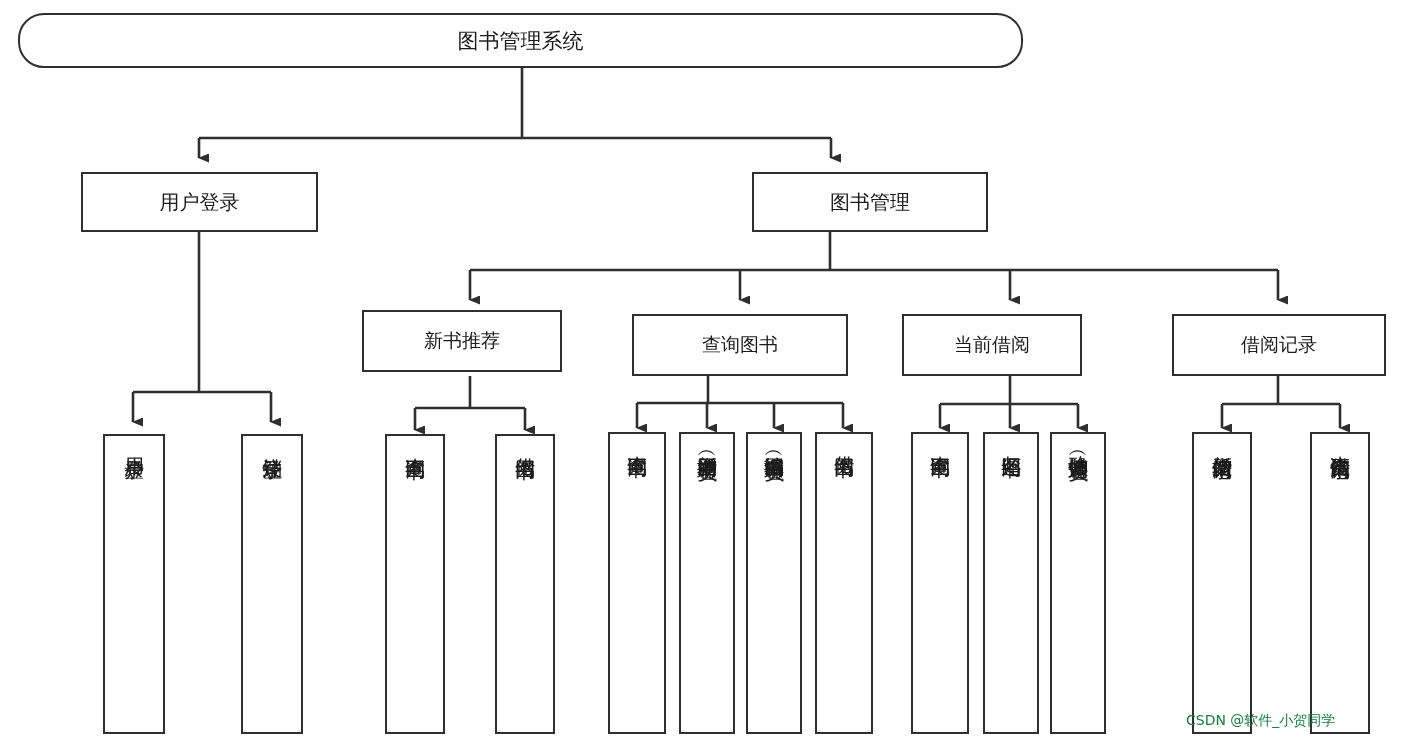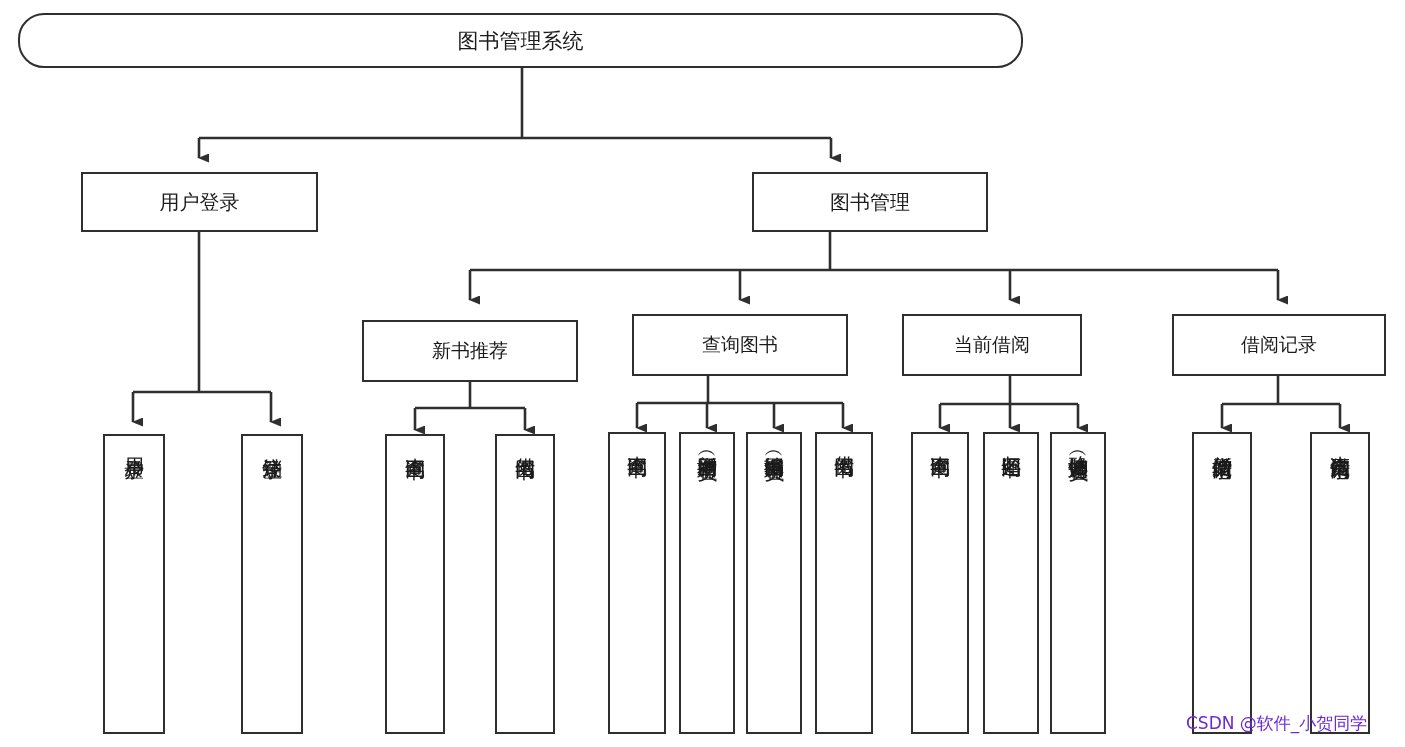--- a/index.html
+++ b/index.html
@@ -62,22 +62,22 @@
     white-space: nowrap;
     display: block;
   }
   .node.leaf.pad-top {
     justify-content: flex-start;
   }
   .watermark {
     position: absolute;
     left: 1186px;
     top: 712px;
-    font-size: 17px;
-    color: #6d28d9;
+    font-size: 14px;
+    color: #15803d;
     white-space: nowrap;
     z-index: 3;
   }
 </style>
 </head>
 <body>
 
 <div id="canvas">
 
   <svg id="wires" viewBox="0 0 1405 747" xmlns="http://www.w3.org/2000/svg">
@@ -134,21 +134,21 @@
     <span>图书管理系统</span>
   </div>
 
   <div class="node level1" style="left:81px; top:172px; width:237px; height:60px;">
     <span>用户登录</span>
   </div>
   <div class="node level1" style="left:712px; top:172px; width:236px; height:60px;margin-left:40px;">
     <span>图书管理</span>
   </div>
 
-  <div class="node level2" style="left:362px; top:320px; width:216px; height:62px;">
+  <div class="node level2" style="left:362px; top:310px; width:200px; height:62px;">
     <span>新书推荐</span>
   </div>
   <div class="node level2" style="left:632px; top:314px; width:216px; height:62px;">
     <span>查询图书</span>
   </div>
   <div class="node level2" style="left:902px; top:314px; width:180px; height:62px;">
     <span>当前借阅</span>
   </div>
   <div class="node level2" style="left:1172px; top:314px; width:214px; height:62px;text-align:center;">
     <span>借阅记录</span>

